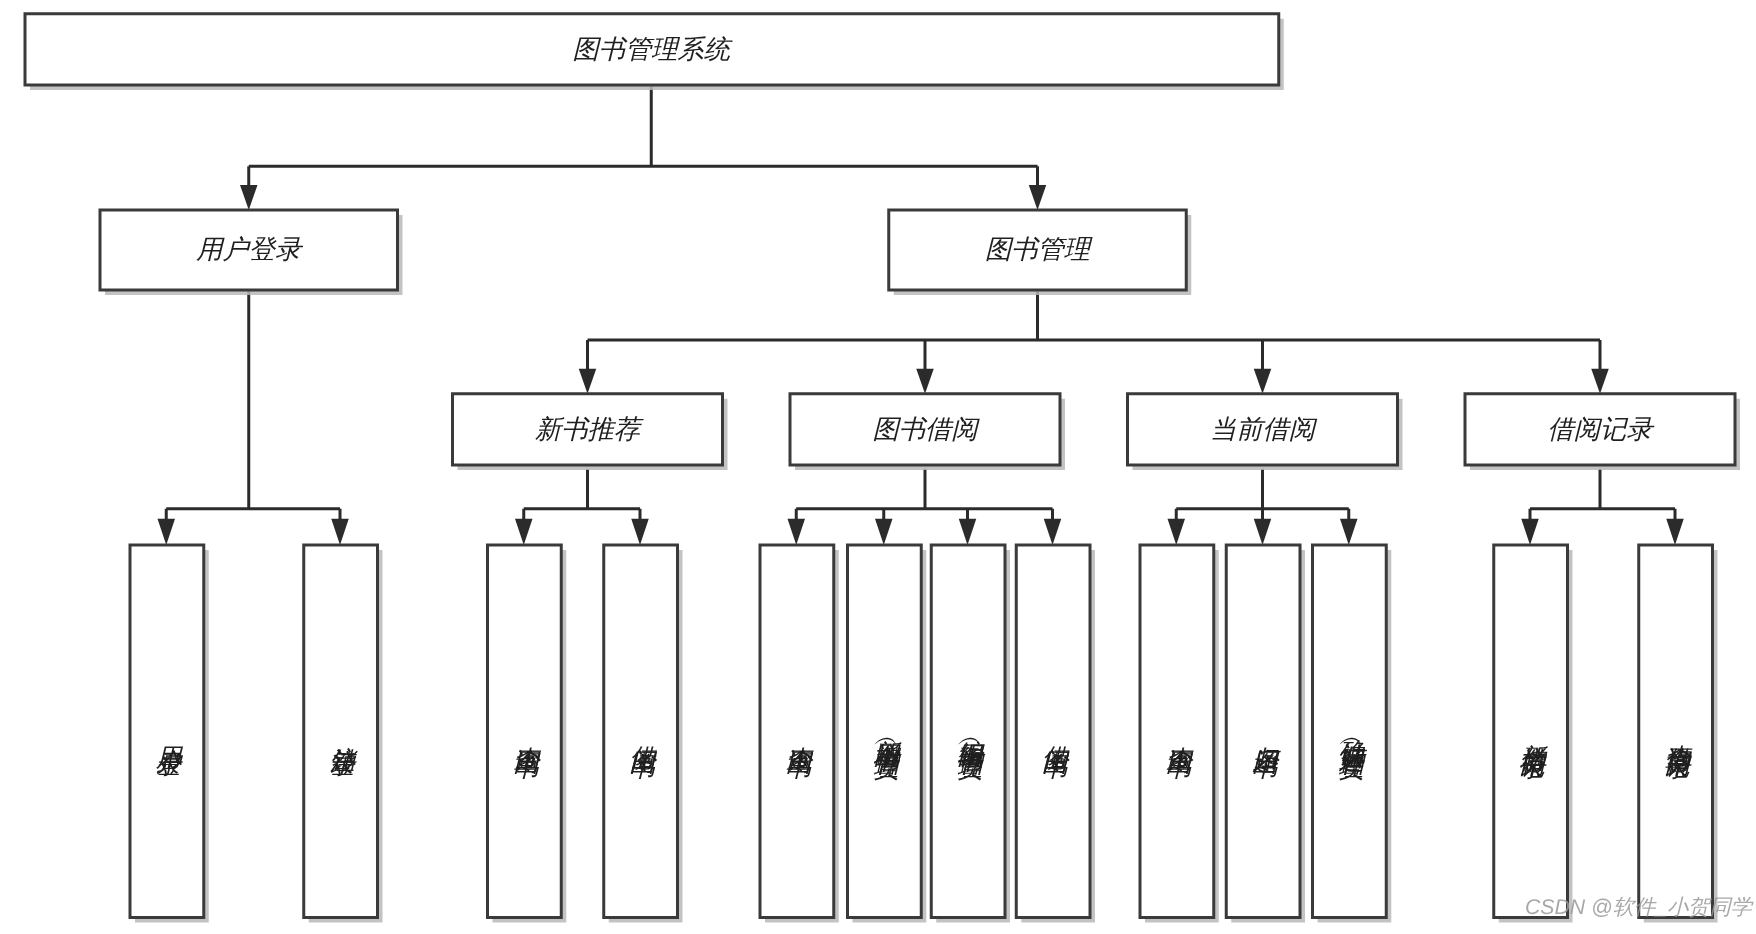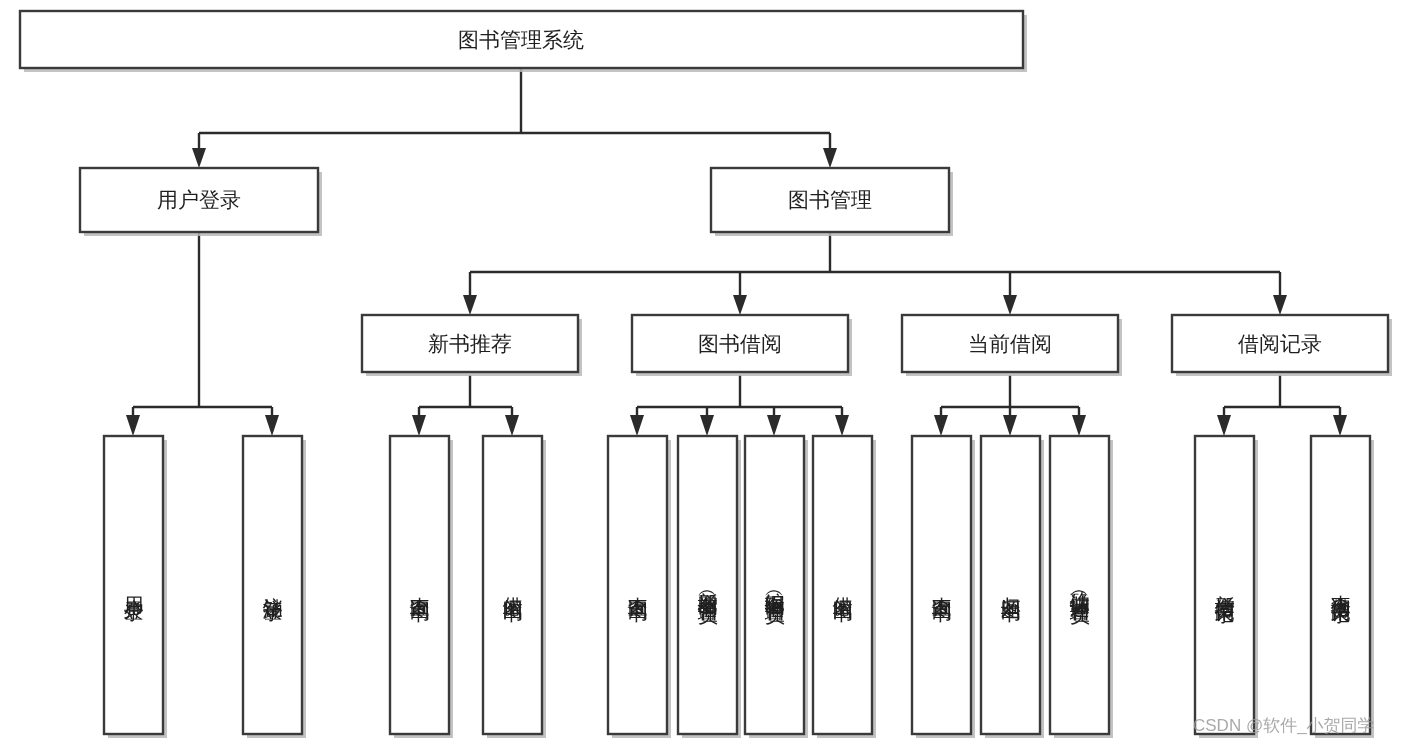--- a/index.html
+++ b/index.html
@@ -11,20 +11,21 @@
     width: 1405px;
     height: 747px;
     overflow: hidden;
     font-family: "Liberation Sans", "DejaVu Sans", sans-serif;
   }
   #diagram-root {
     position: relative;
     width: 1405px;
     height: 614px;
     background: #ffffff;
+    font-style: italic;
   }
   svg#tree-svg {
     position: absolute;
     left: 0;
     top: 0;
     width: 1405px;
     height: 747px;
     display: block;
   }
   .node-box {
@@ -69,21 +70,21 @@
     color: #1f1f1f;
     pointer-events: none;
     text-align: center;
   }
   .watermark {
     position: absolute;
     font-family: "Liberation Sans", "DejaVu Sans", sans-serif;
     font-size: 17px;
     color: #9a9a9a;
     white-space: nowrap;
-    left: 1193px;
+    left: 1220px;
     top: 714px;
     opacity: 0.85;
   }
 </style>
 </head>
 <body>
 
 <div id="diagram-root">
 
   <svg id="tree-svg" viewBox="0 0 1405 747">

